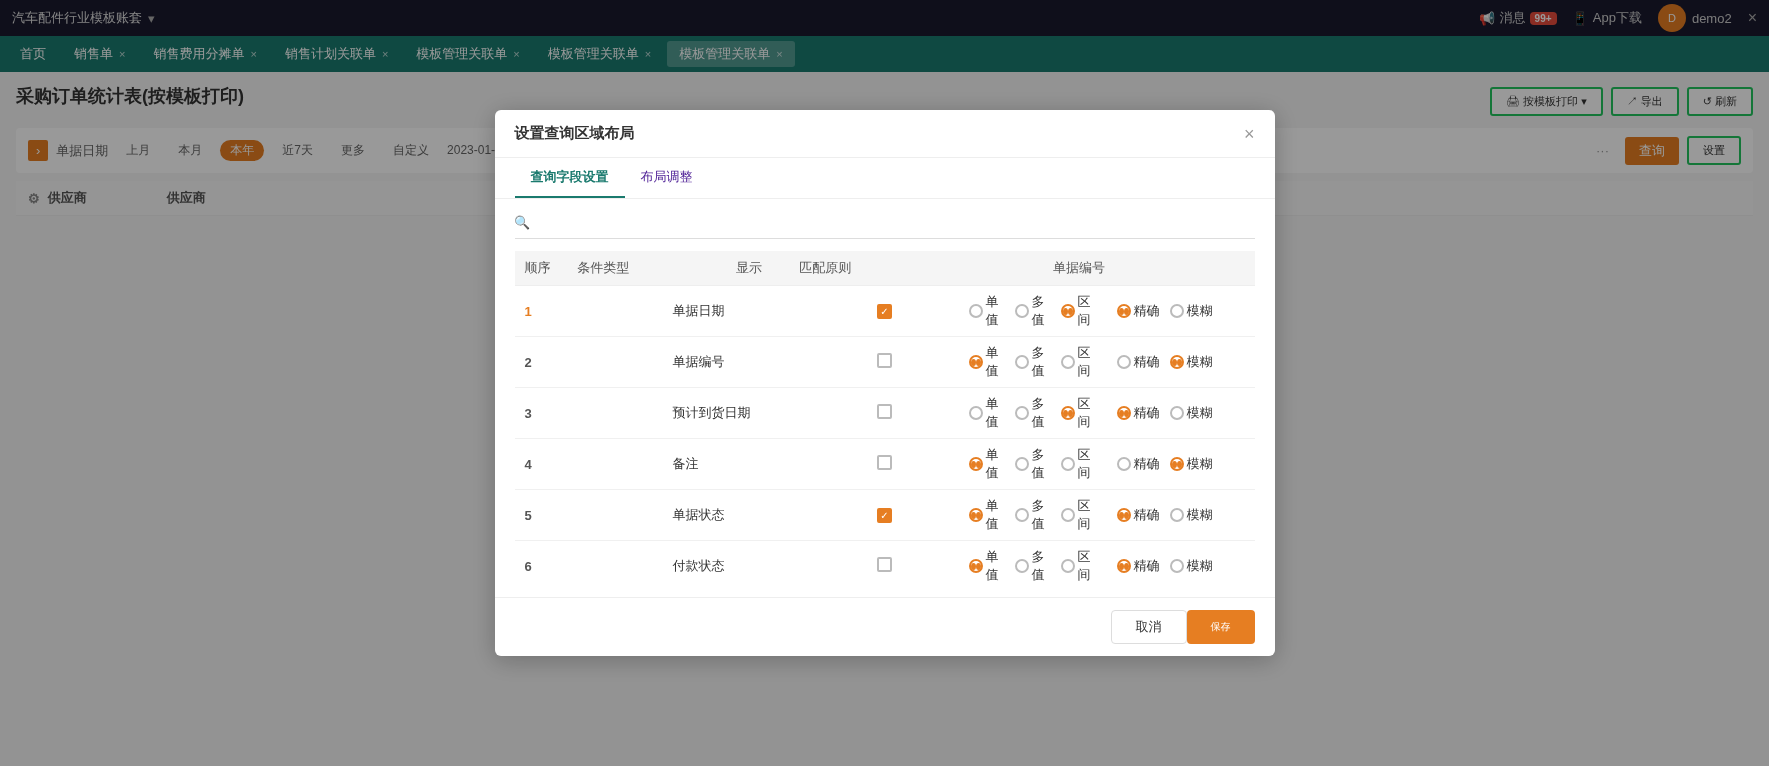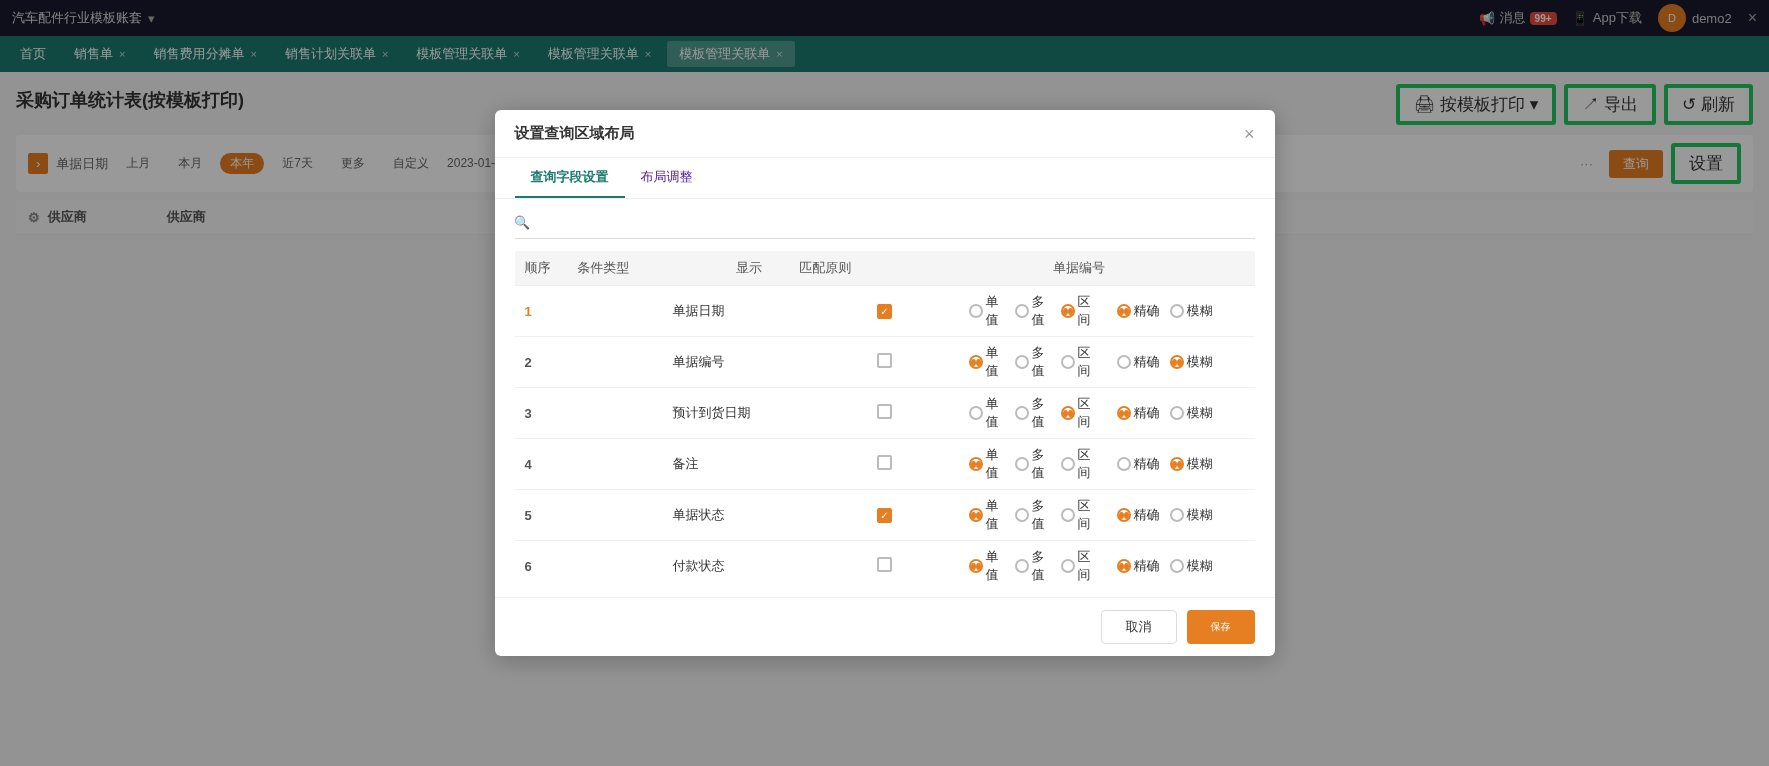--- a/index.html
+++ b/index.html
@@ -44,21 +44,21 @@
 
     
     .page-area {
       padding: 12px 16px;
       background: #f5f5f5;
       min-height: calc(766px - 72px);
       position: relative;
     }
     .page-title { font-size: 18px; font-weight: bold; color: #333; margin-bottom: 10px; }
     .btn-orange { background: #e67e22; color: white; border: none; padding: 5px 14px; border-radius: 3px; cursor: pointer; font-size: 13px; }
-    .btn-white { background: white; color: #333; border: 4px solid #22c55e; padding: 5px 14px; border-radius: 3px; cursor: pointer; font-size: 17px; }
+    .btn-white { background: white; color: #333; border: 2px solid #22c55e; padding: 5px 14px; border-radius: 3px; cursor: pointer; font-size: 11px; }
     .filter-bar { display: flex; align-items: center; gap: 8px; background: white; padding: 8px 12px; border-radius: 4px; margin-bottom: 8px; }
     .filter-label { color: #666; font-size: 13px; }
     .filter-chip { padding: 2px 10px; background: #e67e22; color: white; border-radius: 12px; font-size: 12px; cursor: pointer; text-align: center; }
     .filter-chip-outline { padding: 2px 10px; background: transparent; color: #666; border-radius: 12px; font-size: 12px; cursor: pointer; }
     .date-range { font-size: 12px; color: #666; }
 
     
     .table-area { background: white; border-radius: 4px; }
     .table-header { display: flex; align-items: center; background: #f9f9f9; padding: 8px 12px; border-bottom: 1px solid #eee; font-weight: bold; color: #555; }
     .gear-icon { color: #888; cursor: pointer; margin-right: 8px; }
@@ -127,21 +127,21 @@
     .checkbox-box {
       width: 15px; height: 15px; border: 2px solid #bbb; border-radius: 2px;
       display: inline-flex; align-items: center; justify-content: center;
     }
     .checkbox-box.checked { background: #e67e22; border-color: #e67e22; }
     .checkbox-box.checked::after { content: '✓'; color: white; font-size: 10px; line-height: 1; }
 
     
     .modal-footer {
       padding: 12px 20px;
-      display: flex; justify-content: flex-end; gap: 10px;
+      display: flex; justify-content: flex-end; 
       border-top: 1px solid #eee;
     }
     .btn-cancel { padding: 7px 24px; border: 1px solid #ddd; background: white; color: #333; border-radius: 4px; cursor: pointer; font-size: 13px; }
     .btn-save { padding: 7px 24px; background: #e67e22; color: white; border: none; border-radius: 4px; cursor: pointer; font-size: 10px; }
 
     
     .fields-table tbody::-webkit-scrollbar { width: 6px; }
     .fields-table tbody::-webkit-scrollbar-thumb { background: #ccc; border-radius: 3px; }
 
     .top-bar-app { display: flex; align-items: center; gap: 4px; }

